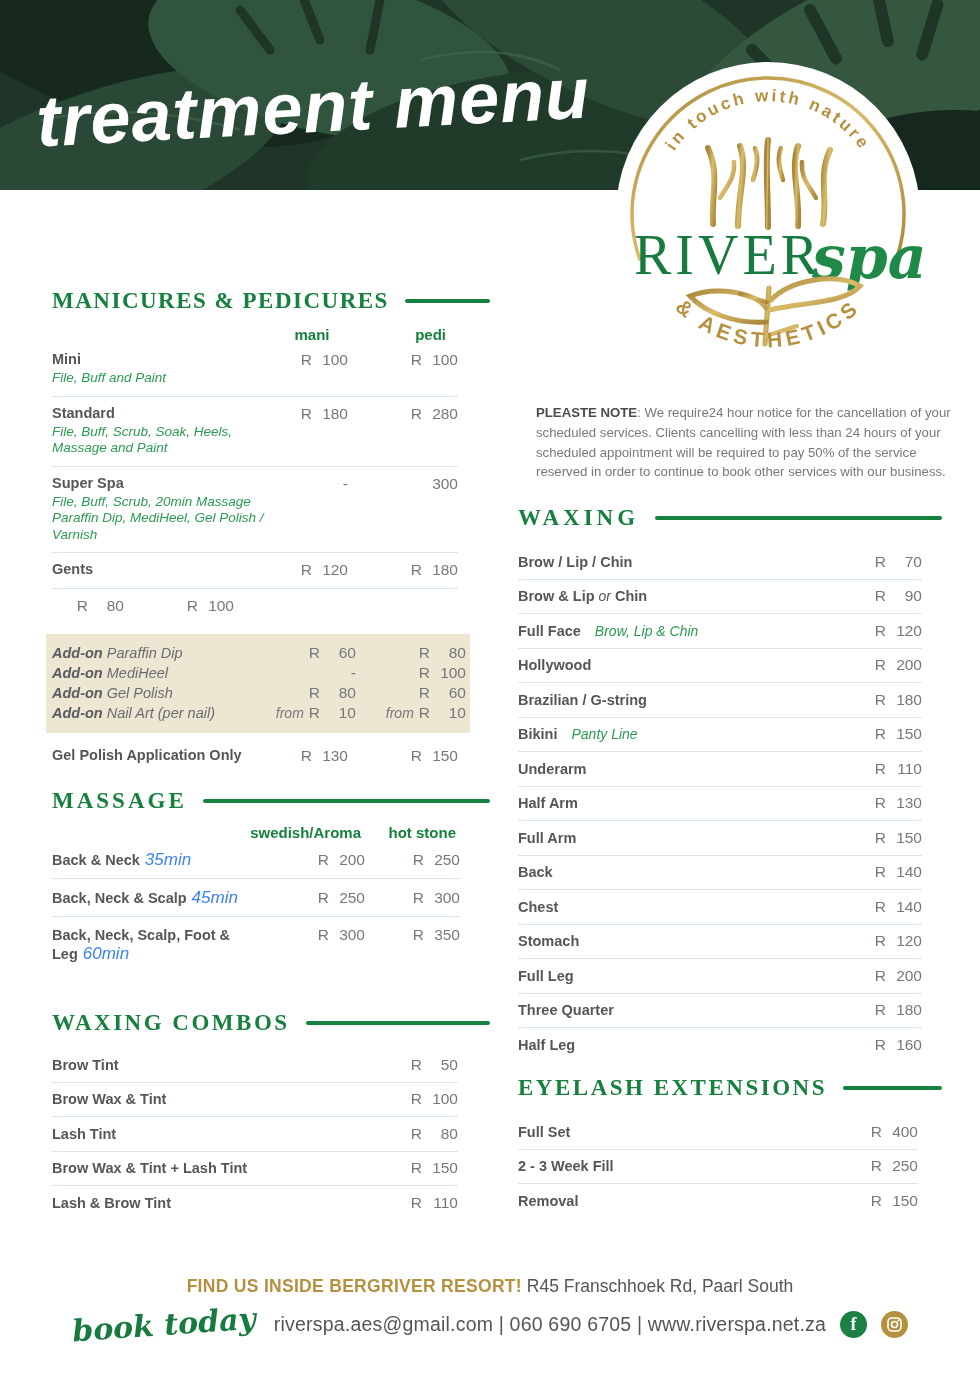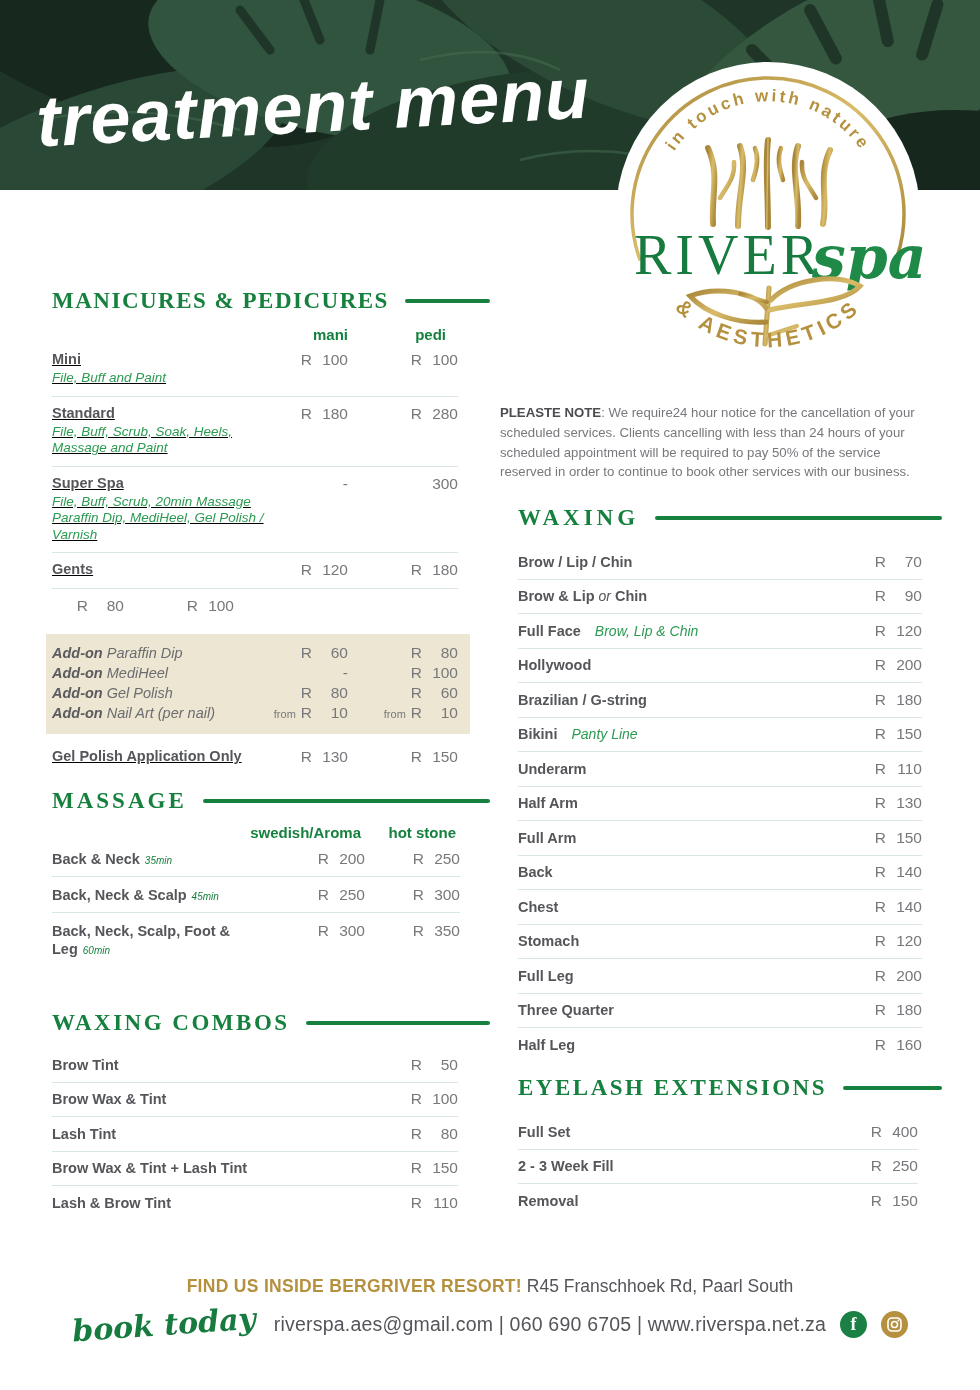--- a/index.html
+++ b/index.html
@@ -15,51 +15,51 @@
 
   
   .sec{position:absolute;}
   .sec-title{display:flex;align-items:center;color:#16813E;font-weight:800;
     font-size:23px;letter-spacing:1.5px;white-space:nowrap;font-family:Liberation Serif, serif;}
   .sec-title .rule{flex:1;height:4px;background:#16813E;margin-left:16px;border-radius:2px;}
   .wide-ls{letter-spacing:4px;}
 
   .cur{color:#77787B;}
   .val{color:#77787B;min-width:36px;text-align:right;}
-  .pre{color:#77787B;font-size:11px;margin-right:5px;}
+  .pre{color:#77787B;font-style:italic;font-size:14px;margin-right:5px;}
   .price{display:flex;justify-content:flex-end;align-items:baseline;font-size:15.5px;}
 
   
   .mp-hdr{display:flex;margin-top:12px;font-weight:bold;color:#16813E;font-size:15px;}
   .mp-hdr .sp{flex:1;}
-  .mp-hdr .c1{width:72px;text-align:right;padding-right:6px;}
+  .mp-hdr .c1{width:72px;text-align:center;padding-right:6px;}
   .mp-hdr .c2{width:92px;text-align:right;padding-right:12px;}
   .mp-row{display:flex;padding:8px 0 9px 0;border-bottom:1.5px solid #D8E8E1;}
   .mp-row.last{border-bottom:none;}
-  .mp-label{flex:1;text-decoration:underline;}
+  .mp-label{flex:1;}
   .name{font-weight:bold;color:#55565A;font-size:14.5px;line-height:17px;}
   .desc{color:#2B9A52;font-style:italic;font-size:13.5px;line-height:16.5px;white-space:pre-line;margin-top:2px;}
   .mp-p1{width:72px;}
   .mp-p2{width:92px;padding-left:18px;}
 
-  .addons{background:#EDE6D3;margin:10px -12px 0 -6px;padding:9px 12px 10px 6px;}
+  .addons{background:#EDE6D3;margin:10px -12px 0 -6px;padding:9px 4px 10px 6px;}
   .ad-row{display:flex;line-height:20px;}
   .ad-label{flex:1;color:#6B6C70;font-style:italic;font-size:14.5px;}
   .ad-label b{font-weight:800;color:#5B5C60;}
   .gp-row{margin-top:6px;border-bottom:none;}
 
   
   .ms-hdr{display:flex;margin-top:10px;font-weight:bold;color:#16813E;font-size:15px;}
   .ms-hdr .sp{flex:1;}
   .ms-hdr .c1{width:130px;text-align:right;}
   .ms-hdr .c2{width:95px;text-align:right;padding-right:4px;}
   .ms-row{display:flex;align-items:baseline;padding:8.5px 0;border-bottom:1.5px solid #D8E8E1;}
   .ms-row.last{border-bottom:none;}
   .ms-label{flex:1;}
-  .dur{color:#15803d;font-style:italic;font-size:10px;margin-left:5px;}
+  .dur{color:#3b82f6;font-style:italic;font-size:17px;margin-left:5px;}
   .ms-p1{width:88px;}
   .ms-p2{width:95px;}
 
   
   .s-row{display:flex;align-items:baseline;padding:7.5px 0 8px 0;border-bottom:1.5px solid #D8E8E1;}
   .s-row.last{border-bottom:none;}
   .s-label{flex:1;white-space:nowrap;}
   .wit{font-style:italic;color:#55565A;font-size:14px;margin:0 4px;}
   .wnote{color:#2B9A52;font-style:italic;font-size:14px;margin-left:6px;}
   .s-price{width:66px;display:flex;justify-content:flex-end;align-items:baseline;font-size:15.5px;}
@@ -405,21 +405,21 @@
       <div class="s-row last">
         <div class="s-label name">Lash &amp; Brow Tint</div>
         <div class="s-price">
             <span class="cur">R</span>
             <span class="val">110</span>
           </div>
       </div>
     </div>
   </div>
 
-  <div class="sec note" style="top:403px;left:500px;width:420px;">
+  <div class="sec note" style="top:403px;left:536px;width:420px;">
     <b>PLEASTE NOTE</b><span>: We require24 hour notice for the cancellation of your scheduled services. Clients cancelling with less than 24 hours of your scheduled appointment will be required to pay 50% of the service reserved in order to continue to book other services with our business.</span>
   </div>
 
   <div class="sec" style="top:505px;left:518px;width:424px;">
     <div class="sec-title">
       <span class="wide-ls">WAXING</span>
         <span class="rule"></span>
     </div>
     <div style="width:404px;margin-top:14px;">
 

